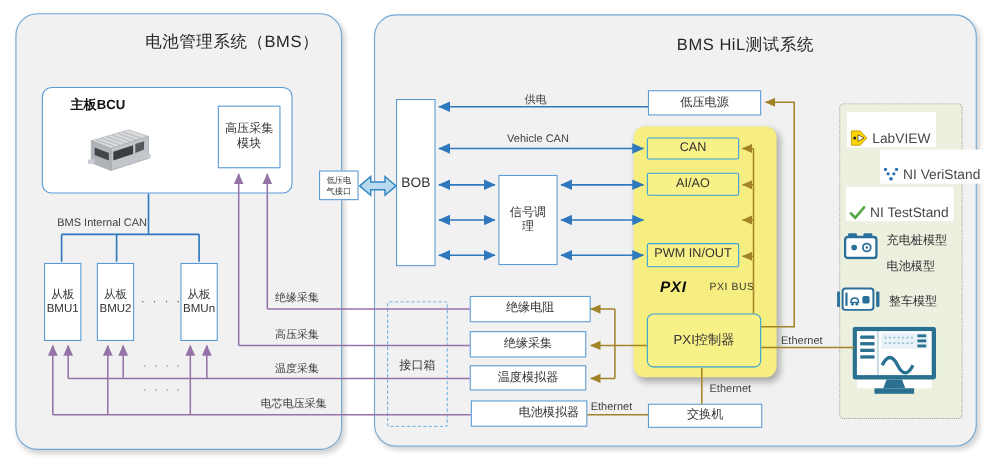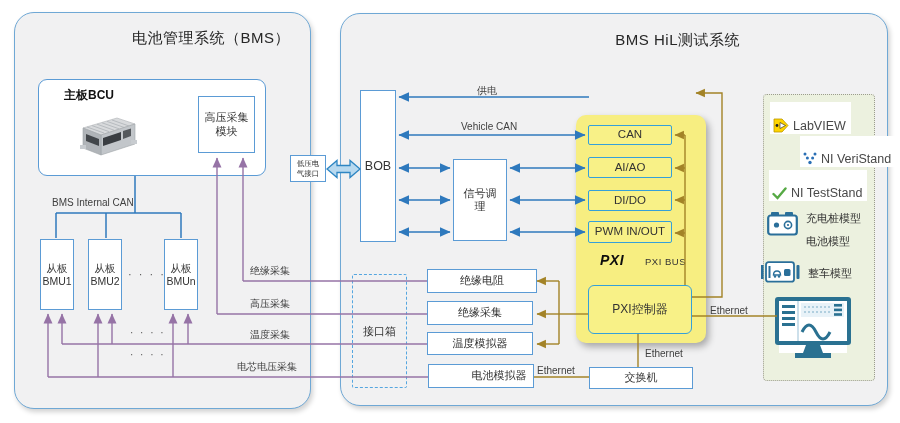--- a/index.html
+++ b/index.html
@@ -100,28 +100,28 @@
 
     <div class="box" style="left:290px;top:155px;width:36px;height:27px;font-size:7.5px;line-height:1.25;z-index:6;">
       <div><span>低压电</span><br><span>气接口</span></div>
     </div>
     <div class="box" style="left:360px;top:90px;width:36px;height:152px;font-size:12.5px;">
       <span>BOB</span>
     </div>
 
     <div class="yellow-panel" style="left:576px;top:115px;width:130px;height:228px;"></div>
 
+    <div class="box" style="left:589px;top:82px;width:103px;height:23px;">低压电源</div>
 
     <div class="box" style="left:453px;top:159px;width:54px;height:82px;">
       <div><span>信号调</span><br><span>理</span></div>
     </div>
 
     <div class="box ybox" style="left:588px;top:125px;width:84px;height:20px;">CAN</div>
     <div class="box ybox" style="left:588px;top:157px;width:84px;height:21px;">AI/AO</div>
-    <div class="box ybox" style="left:588px;top:190px;width:84px;height:21px;">DI/DO</div>
     <div class="box ybox" style="left:588px;top:221px;width:84px;height:22px;">PWM IN/OUT</div>
 
     <div class="pxi-logo" style="left:600px;top:252px;">PXI</div>
     <div class="pxi-bus" style="left:645px;top:256px;">PXI BUS</div>
 
     <div class="box ybox" style="left:588px;top:285px;width:104px;height:49px;border-radius:6px;font-size:12px;">PXI控制器</div>
 
     <div class="box" style="left:589px;top:367px;width:104px;height:22px;">交换机</div>
 
     <div class="box" style="left:427px;top:269px;width:110px;height:24px;">绝缘电阻</div>

